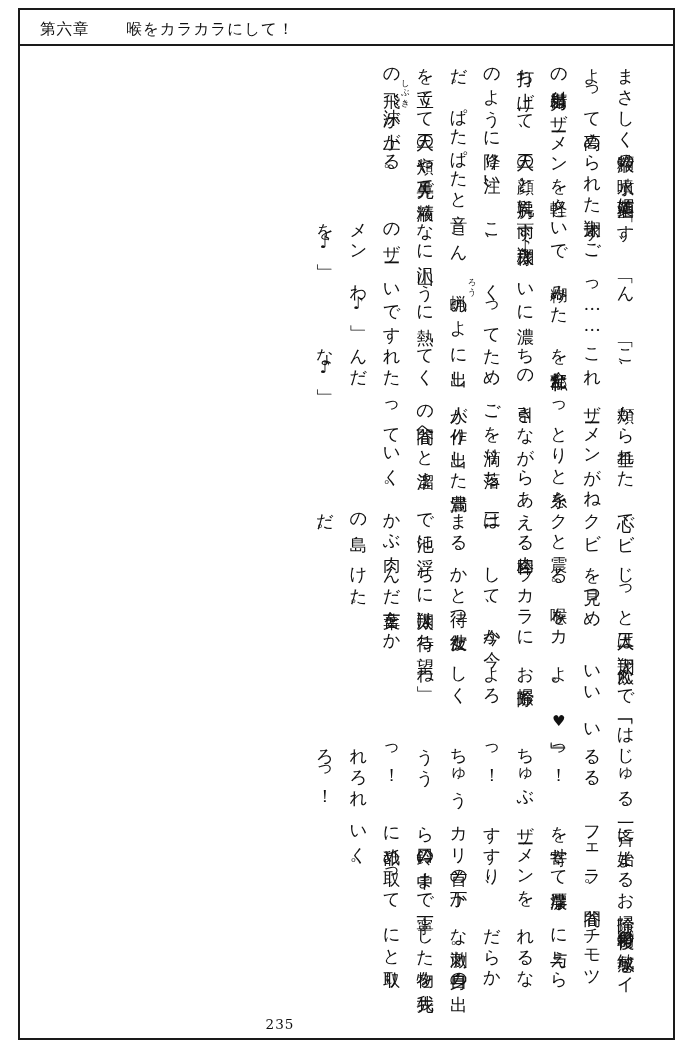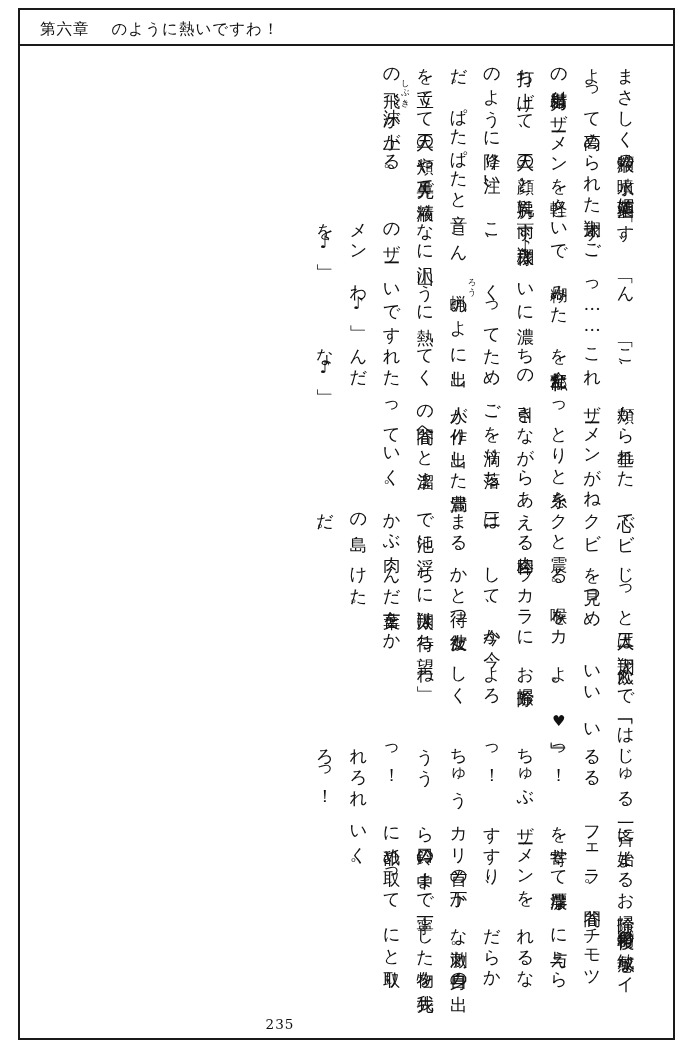--- a/index.html
+++ b/index.html
@@ -42,20 +42,21 @@
     left: 40px;
     top: 14px;
     width: 600px;
     height: 30px;
     display: flex;
     align-items: center;
     font-size: 15.5px;
     letter-spacing: 1px;
     color: #101010;
     white-space: nowrap;
+    gap: 15px;
   }
   .header .chapter-num {
     font-weight: normal;
   }
   .header .chapter-title {
     margin-left: 22px;
   }
 
   
   .header-rule {
@@ -118,21 +119,21 @@
 </style>
 </head>
 <body>
 
 <div class="page">
 
   <div class="page-frame"></div>
 
   <div class="header">
     <span class="chapter-num">第六章</span>
-    <span class="chapter-title">のように熱いですわ！</span>
+    <span class="chapter-title">喉をカラカラにして！</span>
   </div>
 
   <div class="header-rule"></div>
 
   <div class="body-text">
 
     <p class="para">まさしく精液の噴水。媚薬酒によって高められた翔太の射精力はザーメンを軽々と打ち上げて、三人の顔と乳房に雨のように降り注いだ。ぱたぱたと音を立てて三人の頬や鼻先で精液の<ruby>飛沫<rt>しぶき</rt></ruby>が上がる。</p>
 
     <p class="para">「す、すごいです翔太様♪　こ、こんなに沢山のザーメンを♪」</p>
 

